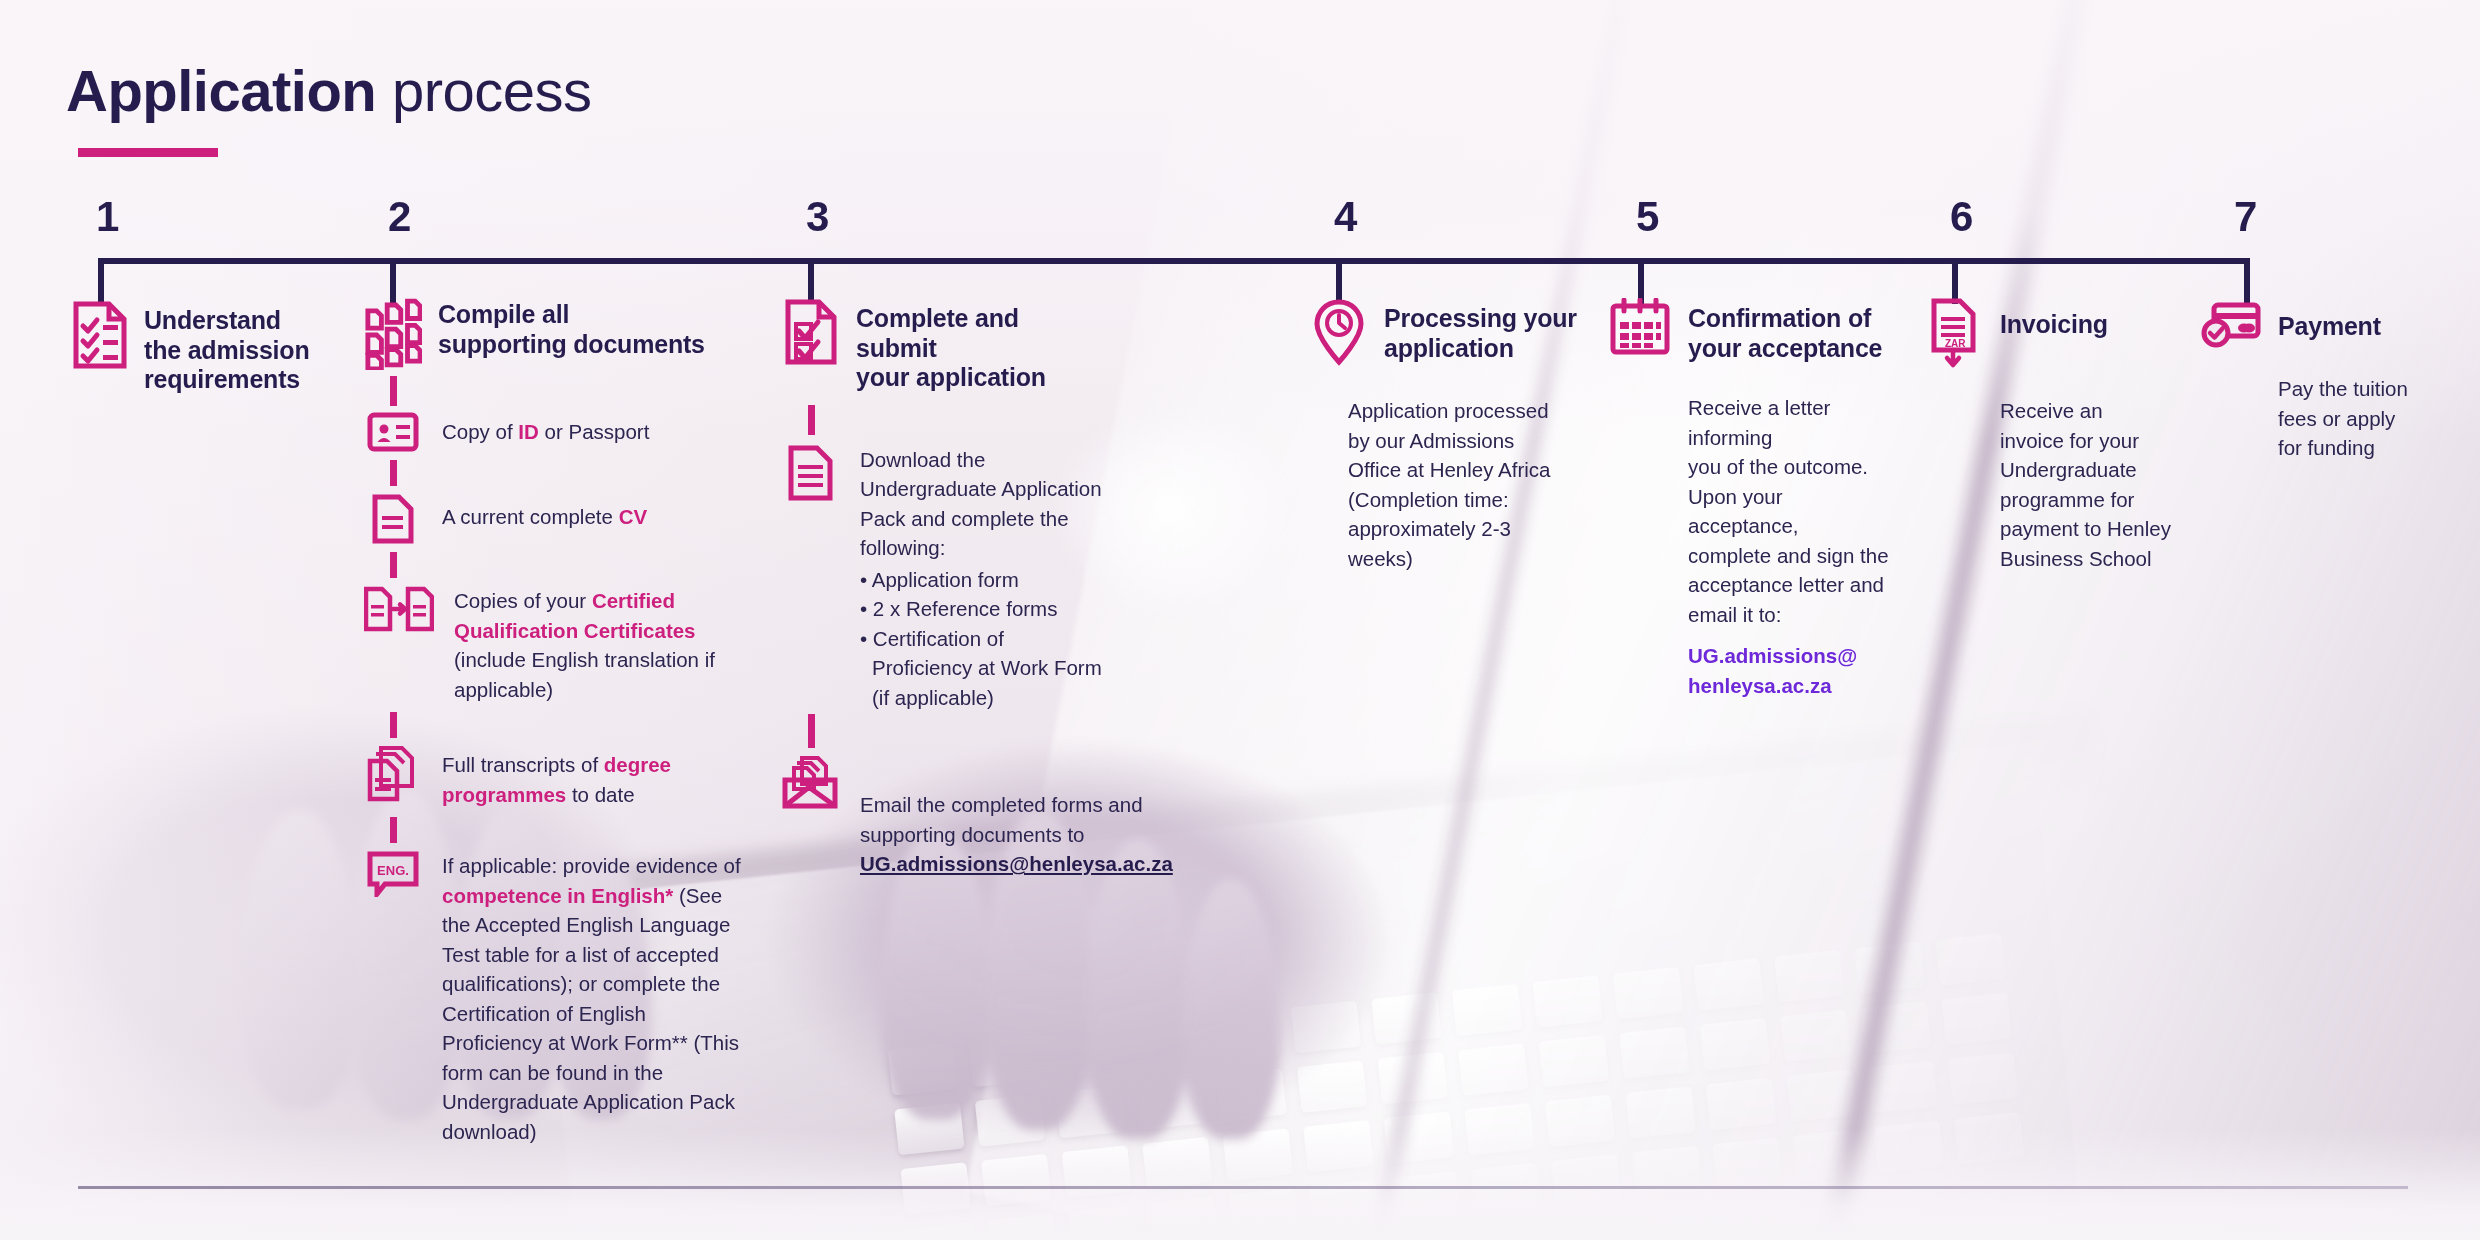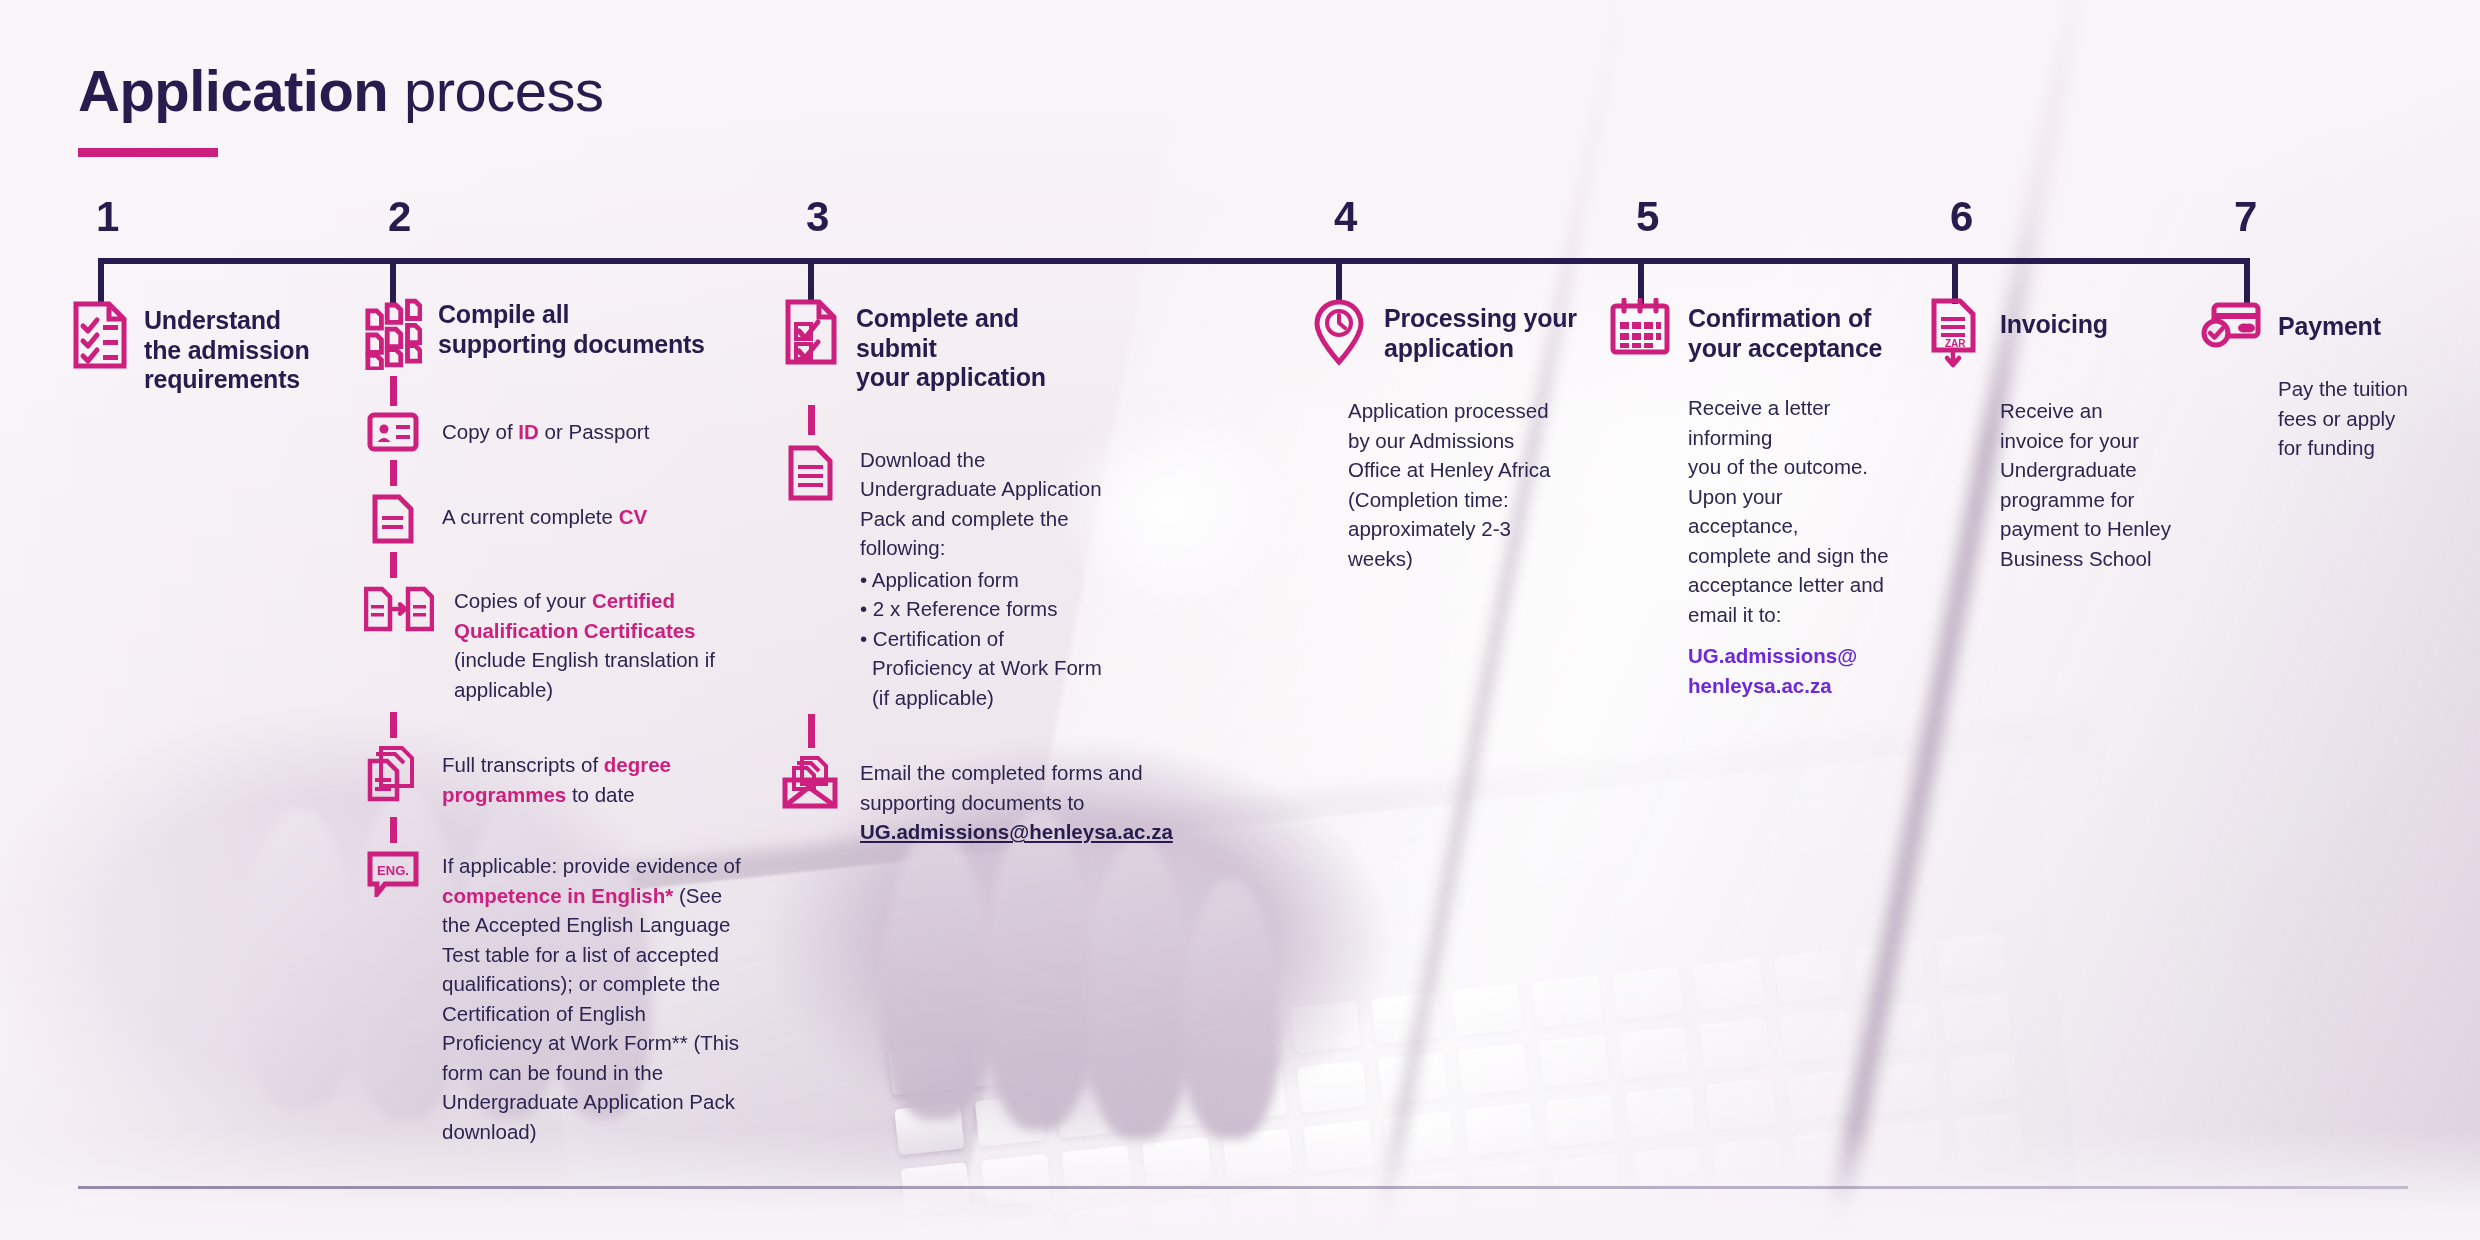--- a/index.html
+++ b/index.html
@@ -89,21 +89,21 @@
     background:linear-gradient(90deg, rgba(249,245,249,.80) 0%, rgba(249,245,249,.30) 55%, rgba(249,245,249,0) 100%);
   }
   .bottom-wash {
     left:0; bottom:0; right:0; height:110px;
     background:linear-gradient(180deg, rgba(247,243,248,0) 0%, rgba(247,243,248,.92) 70%, rgba(247,244,248,1) 100%);
   }
 
   
   #page { position:relative; z-index:2; width:2480px; height:1240px; }
 
-  .title { position:absolute; left:78px; top:62px; white-space:nowrap; }
+  .title { position:absolute; left:66px; top:62px; white-space:nowrap; }
   .title span { font-size:58px; line-height:1; color:#261d4e; letter-spacing:-.5px; }
   .title .t-bold { font-weight:700; }
   .title .t-light { font-weight:400; }
   .title-rule { position:absolute; left:78px; top:148px; width:140px; height:9px; background:#cc1f7e; }
 
   .stepnum {
     position:absolute; font-size:42px; font-weight:700; color:#261d4e; line-height:1;
   }
 
   
@@ -441,21 +441,21 @@
       <span class="ico">
         <svg width="58" height="54" viewBox="0 0 58 54">
           <path d="M20 2 h16 l8 8 v18 H20 Z" fill="none" stroke="#cc1f7e" stroke-width="4"></path>
           <path d="M15 7 h14 l8 8" fill="none" stroke="#cc1f7e" stroke-width="4"></path>
           <path d="M12 12 h13 l7 7 v14 H12 Z" fill="none" stroke="#cc1f7e" stroke-width="4"></path>
           <rect x="16" y="22" width="11" height="3.5" fill="#cc1f7e"></rect>
           <path d="M3 24 h50 v26 H3 Z" fill="none" stroke="#cc1f7e" stroke-width="5"></path>
           <path d="M3 50 l23 -18 l2 0 l25 18" fill="none" stroke="#cc1f7e" stroke-width="5" stroke-linejoin="round"></path>
         </svg>
       </span>
-      <div class="body-txt" style="padding-top:2px;">
+      <div class="body-txt" style="padding-top:2px;margin-top:32px;">
         <div>Email the completed forms and supporting documents to</div>
         <span class="mail-link">UG.admissions@henleysa.ac.za</span>
       </div>
     </div>
   </div>
 
   <div class="step" style="left:1310px;top:298px;width:270px;">
     <div class="step-head">
       <span class="ico" style="width:58px;display:flex;justify-content:center;">
         <svg width="52" height="68" viewBox="0 0 52 68">

